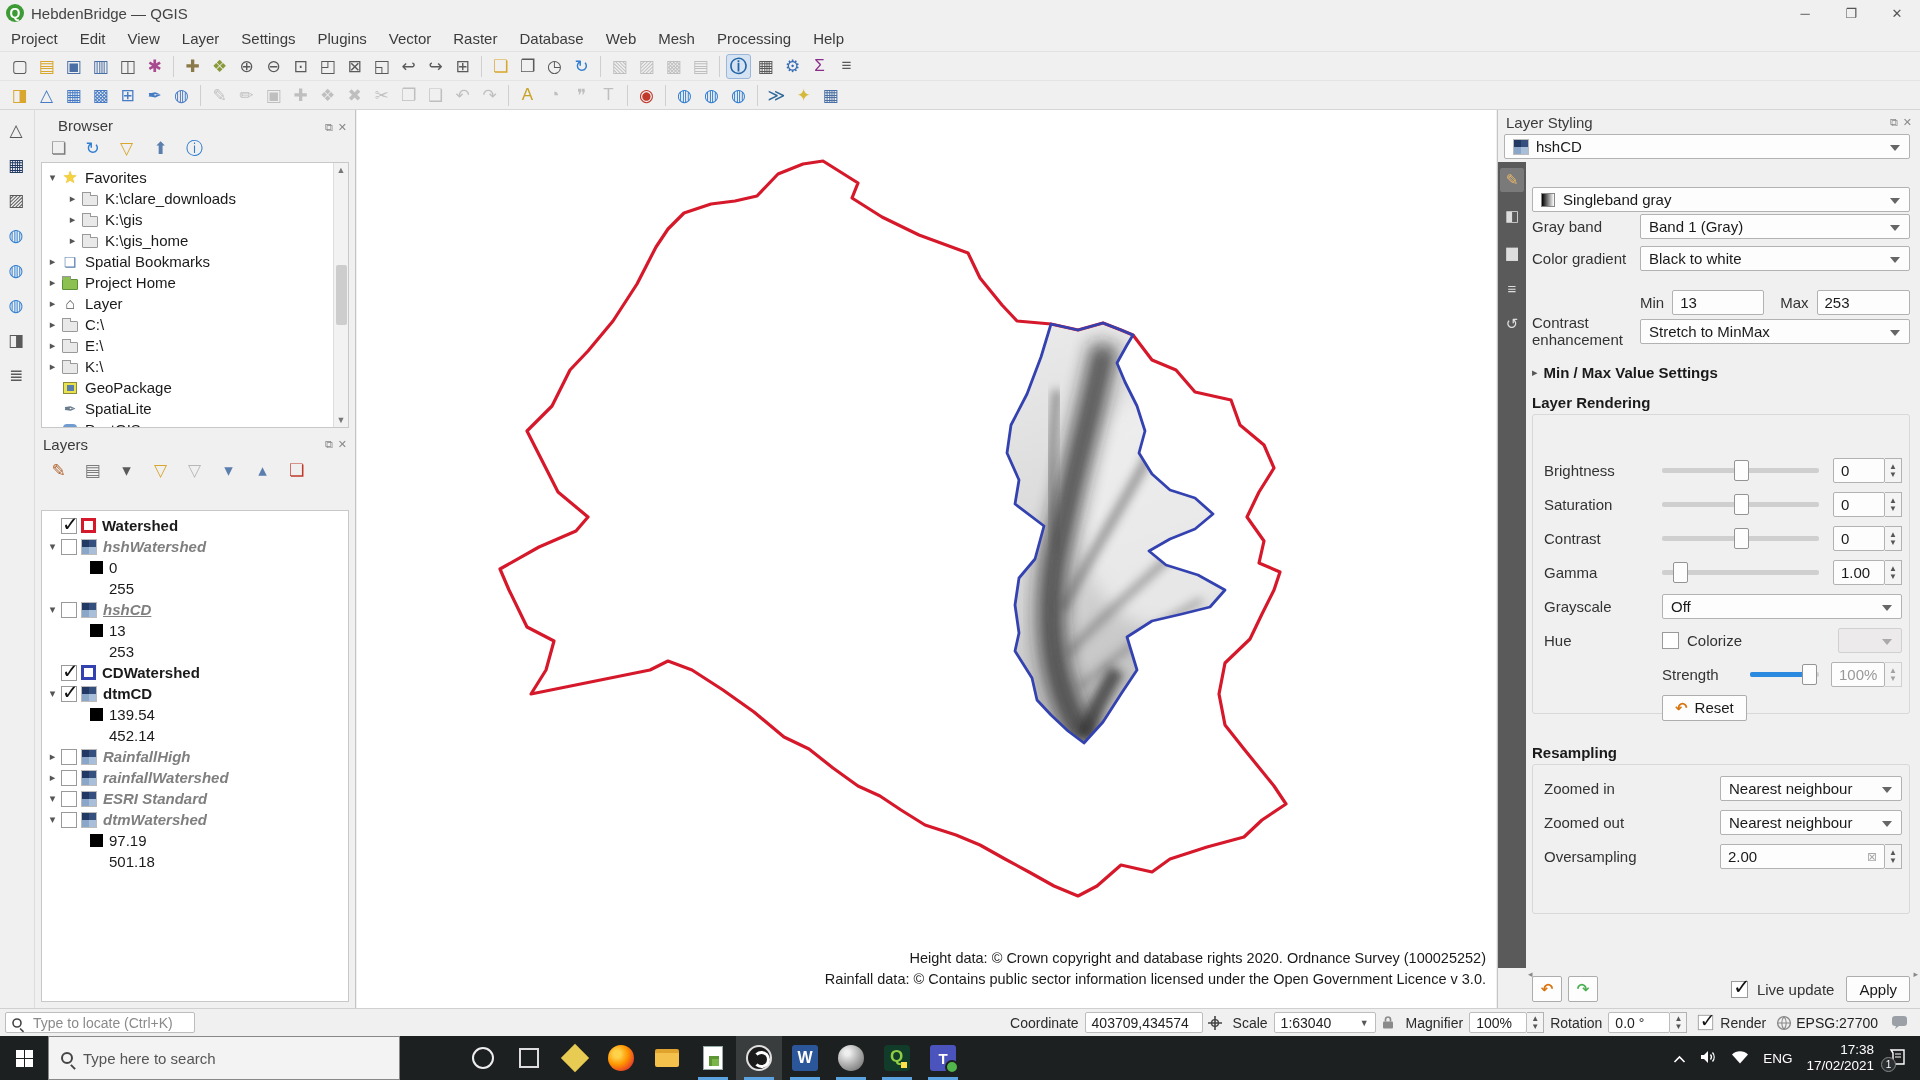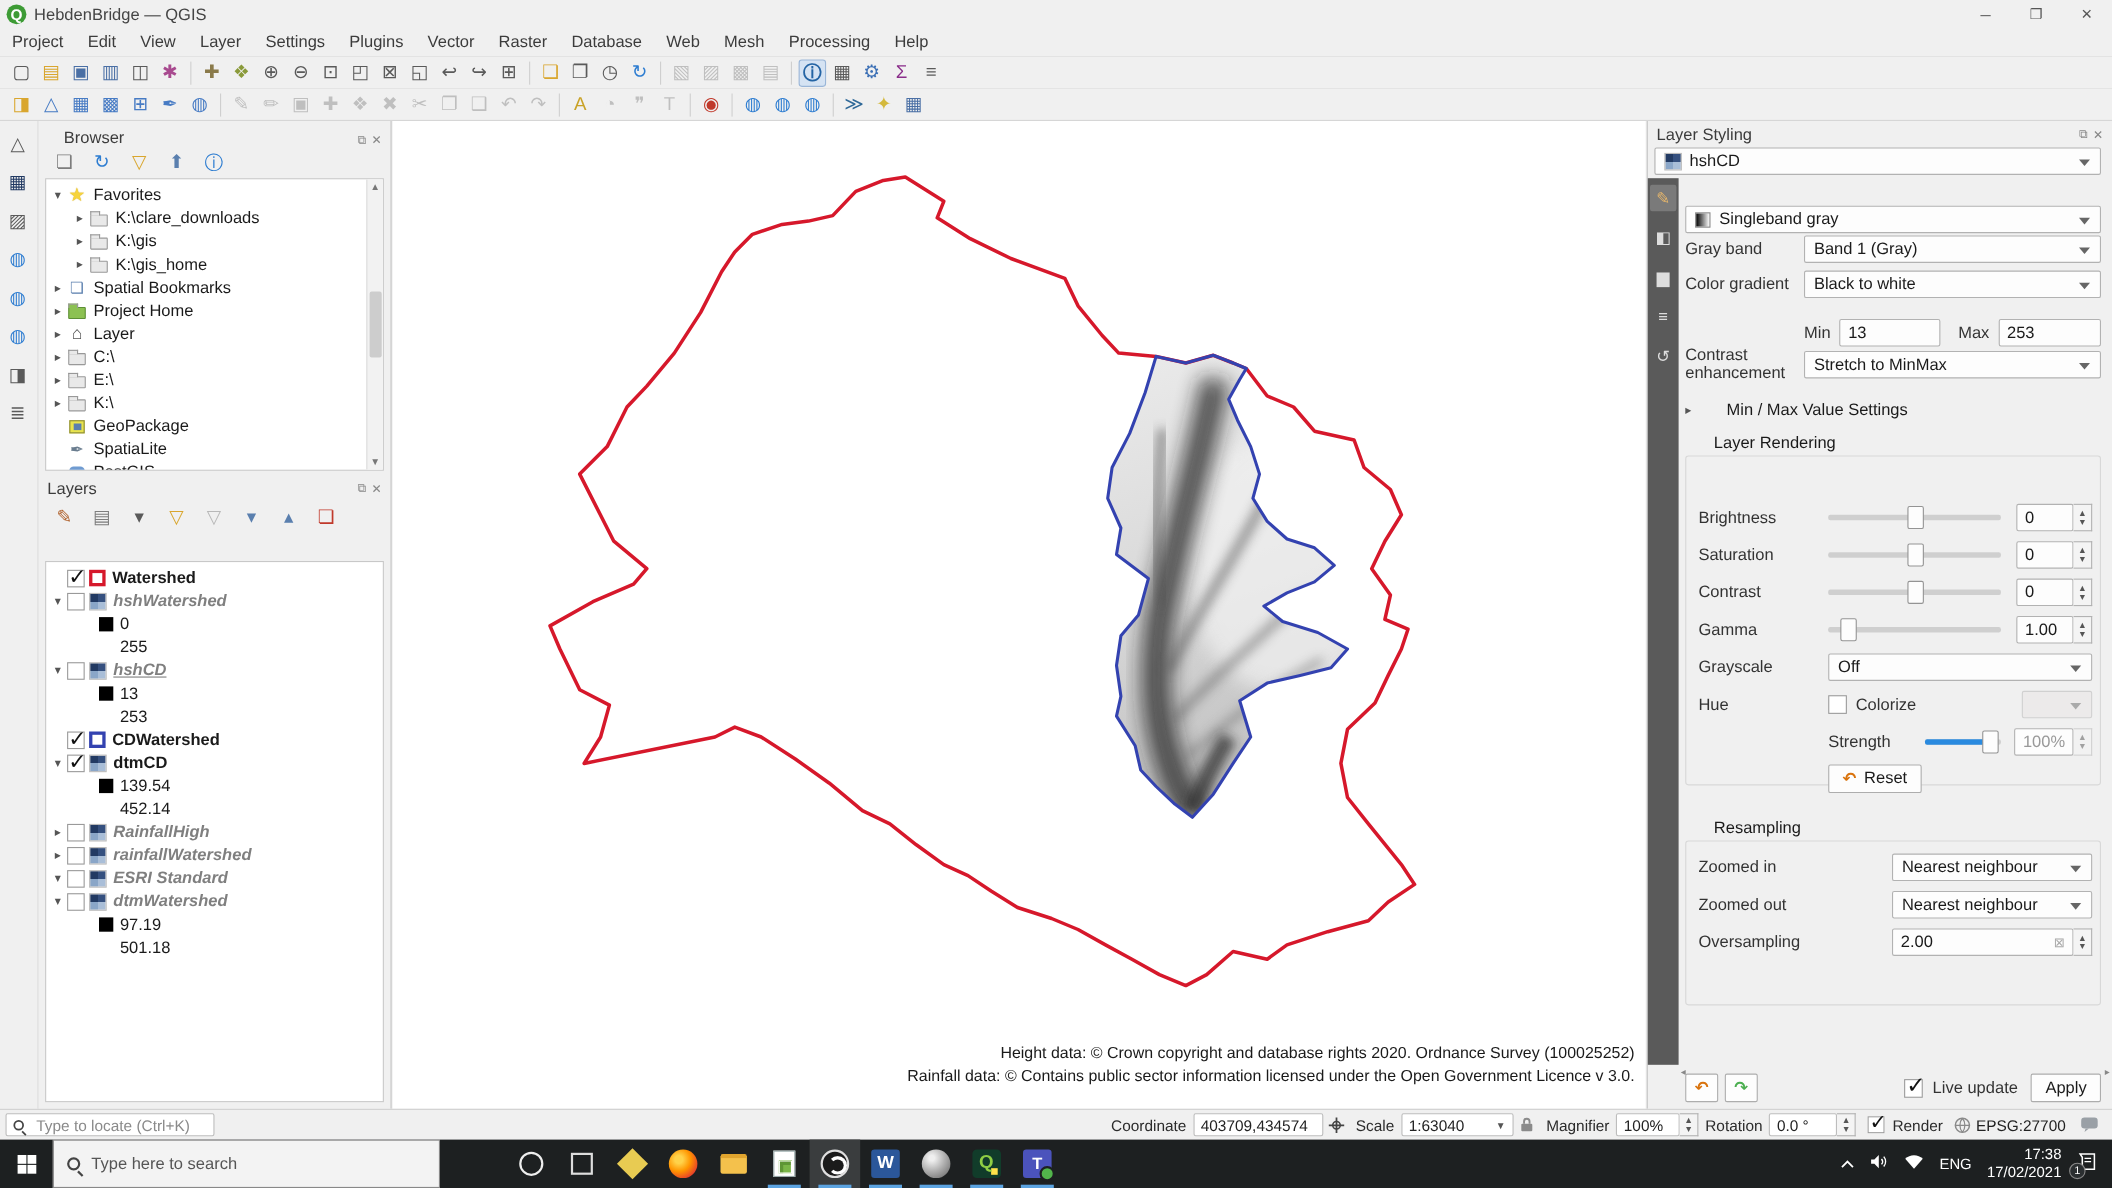--- a/index.html
+++ b/index.html
@@ -80,21 +80,21 @@
   #style-body { position:absolute; left:34px; right:10px; top:24px; bottom:40px; font-size:15px; }
   .combo { background:#fdfdfd; border:1px solid #b2b2b2; border-radius:2px; height:25px;
     display:flex; align-items:center; padding:0 8px; position:relative; color:#1a1a1a;}
   .combo::after { content:""; position:absolute; right:9px; top:10px; border-left:5px solid transparent;
     border-right:5px solid transparent; border-top:6px solid #666; }
   .tbox { background:#fdfdfd; border:1px solid #b2b2b2; border-radius:2px; height:25px; display:flex; align-items:center; padding:0 7px; color:#1a1a1a;}
   .spin { width:17px; height:25px; border:1px solid #b2b2b2; border-left:none; background:#f4f4f4;
     display:flex; flex-direction:column; align-items:center; justify-content:center; color:#555; font-size:8px; line-height:8px;}
   .row { position:absolute; left:0; right:0; display:flex; align-items:center; }
   .grp { position:absolute; left:0; right:0; border:1px solid #d8d8d8; border-radius:3px; }
-  .sec-title { font-weight:normal; color:#1a1a1a;margin-left:26px; }
+  .sec-title { font-weight:bold; color:#1a1a1a; }
   .slider { position:relative; height:5px; background:#cfcfcf; border-radius:2px; }
   .slider .fill { position:absolute; left:0; top:0; bottom:0; background:#2a8adf; border-radius:2px;}
   .slider .handle { position:absolute; top:-8px; width:15px; height:21px; background:#fdfdfd; border:1px solid #949494; border-radius:2px;}
   .qcb { width:17px; height:17px; background:#fff; border:1px solid #9a9a9a; position:relative; flex:none;}
   .qcb.on::after { content:"✓"; position:absolute; left:1px; top:-7px; font-size:21px; font-weight:bold; color:#111;}
   .btn { background:#fdfdfd; border:1px solid #adadad; border-radius:2px; height:26px; display:flex; align-items:center; justify-content:center; padding:0 12px; color:#1a1a1a;}
   #style-foot { position:absolute; left:0; right:0; bottom:0; height:40px; }
   .hscroll { position:absolute; left:30px; right:2px; bottom:28px; height:12px; color:#888; font-size:9px; display:flex; justify-content:space-between; align-items:center;}
   
   #statusbar { position:absolute; left:0; bottom:44px; width:1920px; height:28px; background:#f0f0f0;

